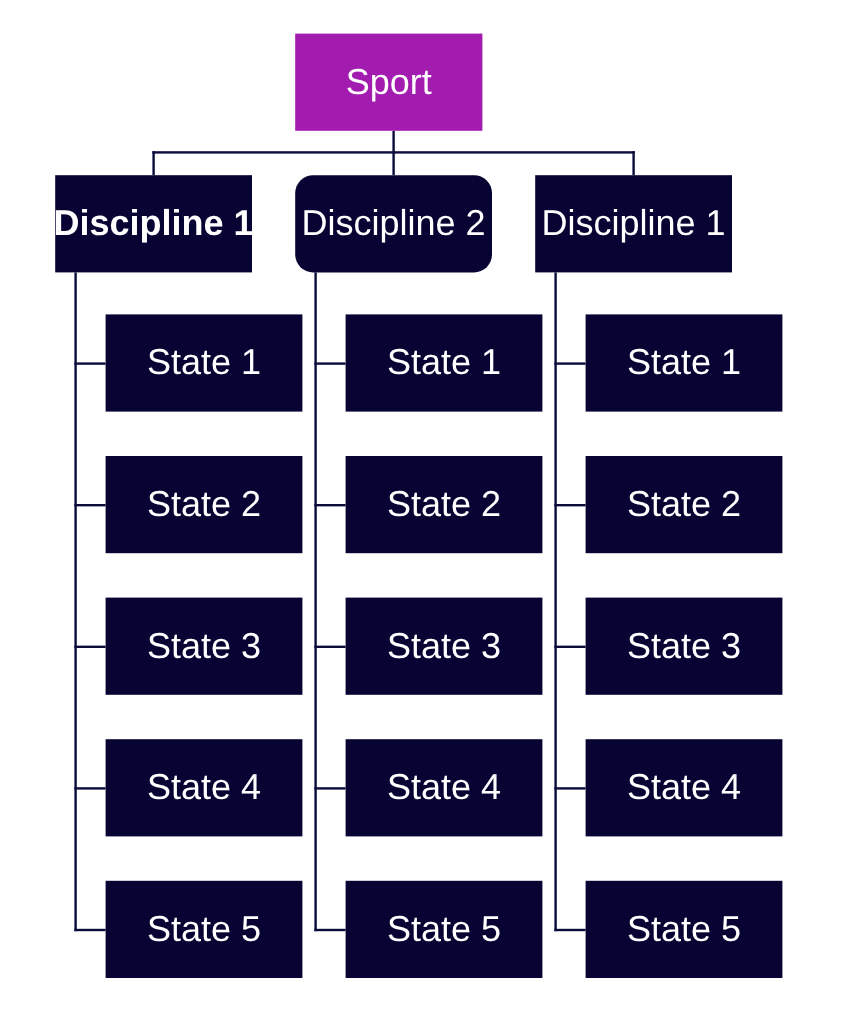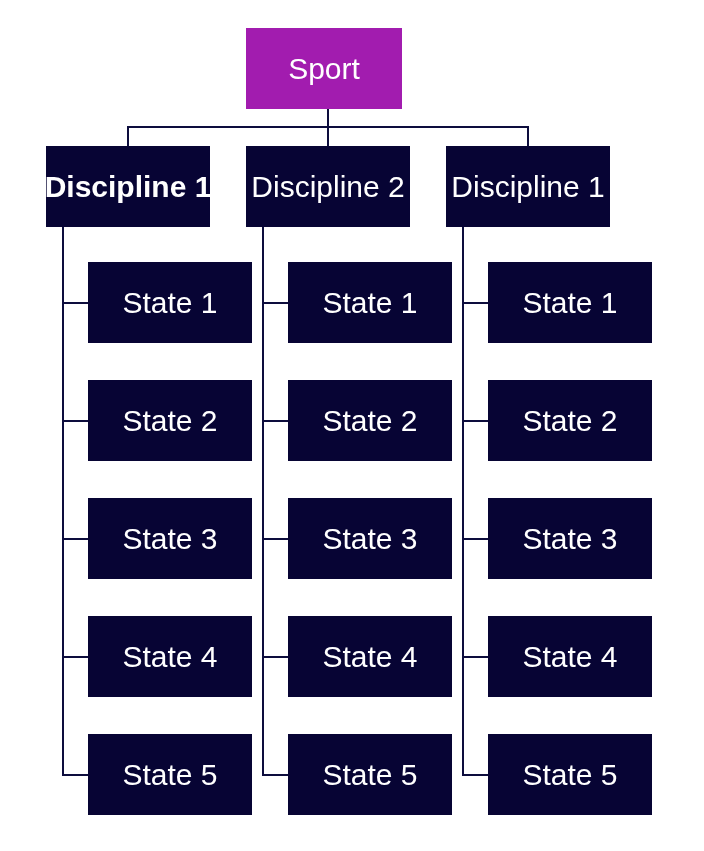--- a/index.html
+++ b/index.html
@@ -59,21 +59,21 @@
       <div class="conn" style="left: 462px; top: 773.5px; width: 26px; height: 2px; background: rgb(13, 13, 61);"></div>
     </div>
   <div id="nodes">
       <div class="node" style="left: 246px; top: 28px; width: 156px; height: 81px; background: #a21caf; color: rgb(255, 255, 255);">Sport</div>
       <div class="node" style="left: 46px; top: 146px; width: 164px; height: 81px; background: rgb(7, 4, 52); color: rgb(255, 255, 255); font-weight: bold;">Discipline 1</div>
       <div class="node" style="left: 88px; top: 262px; width: 164px; height: 81px; background: rgb(7, 4, 52); color: rgb(255, 255, 255);">State 1</div>
       <div class="node" style="left: 88px; top: 380px; width: 164px; height: 81px; background: rgb(7, 4, 52); color: rgb(255, 255, 255);">State 2</div>
       <div class="node" style="left: 88px; top: 498px; width: 164px; height: 81px; background: rgb(7, 4, 52); color: rgb(255, 255, 255);">State 3</div>
       <div class="node" style="left: 88px; top: 616px; width: 164px; height: 81px; background: rgb(7, 4, 52); color: rgb(255, 255, 255);">State 4</div>
       <div class="node" style="left: 88px; top: 734px; width: 164px; height: 81px; background: rgb(7, 4, 52); color: rgb(255, 255, 255);">State 5</div>
-      <div class="node" style="left: 246px; top: 146px; width: 164px; height: 81px; background: rgb(7, 4, 52); color: rgb(255, 255, 255);">Discipline 2</div>
+      <div class="node" style="left: 246px; top: 146px; width: 164px; height: 81px; background: rgb(7, 4, 52); color: rgb(255, 255, 255); border-radius: 15px;">Discipline 2</div>
       <div class="node" style="left: 288px; top: 262px; width: 164px; height: 81px; background: rgb(7, 4, 52); color: rgb(255, 255, 255);">State 1</div>
       <div class="node" style="left: 288px; top: 380px; width: 164px; height: 81px; background: rgb(7, 4, 52); color: rgb(255, 255, 255);">State 2</div>
       <div class="node" style="left: 288px; top: 498px; width: 164px; height: 81px; background: rgb(7, 4, 52); color: rgb(255, 255, 255);">State 3</div>
       <div class="node" style="left: 288px; top: 616px; width: 164px; height: 81px; background: rgb(7, 4, 52); color: rgb(255, 255, 255);">State 4</div>
       <div class="node" style="left: 288px; top: 734px; width: 164px; height: 81px; background: rgb(7, 4, 52); color: rgb(255, 255, 255);">State 5</div>
       <div class="node" style="left: 446px; top: 146px; width: 164px; height: 81px; background: rgb(7, 4, 52); color: rgb(255, 255, 255);">Discipline 1</div>
       <div class="node" style="left: 488px; top: 262px; width: 164px; height: 81px; background: rgb(7, 4, 52); color: rgb(255, 255, 255);">State 1</div>
       <div class="node" style="left: 488px; top: 380px; width: 164px; height: 81px; background: rgb(7, 4, 52); color: rgb(255, 255, 255);">State 2</div>
       <div class="node" style="left: 488px; top: 498px; width: 164px; height: 81px; background: rgb(7, 4, 52); color: rgb(255, 255, 255);">State 3</div>
       <div class="node" style="left: 488px; top: 616px; width: 164px; height: 81px; background: rgb(7, 4, 52); color: rgb(255, 255, 255);">State 4</div>

